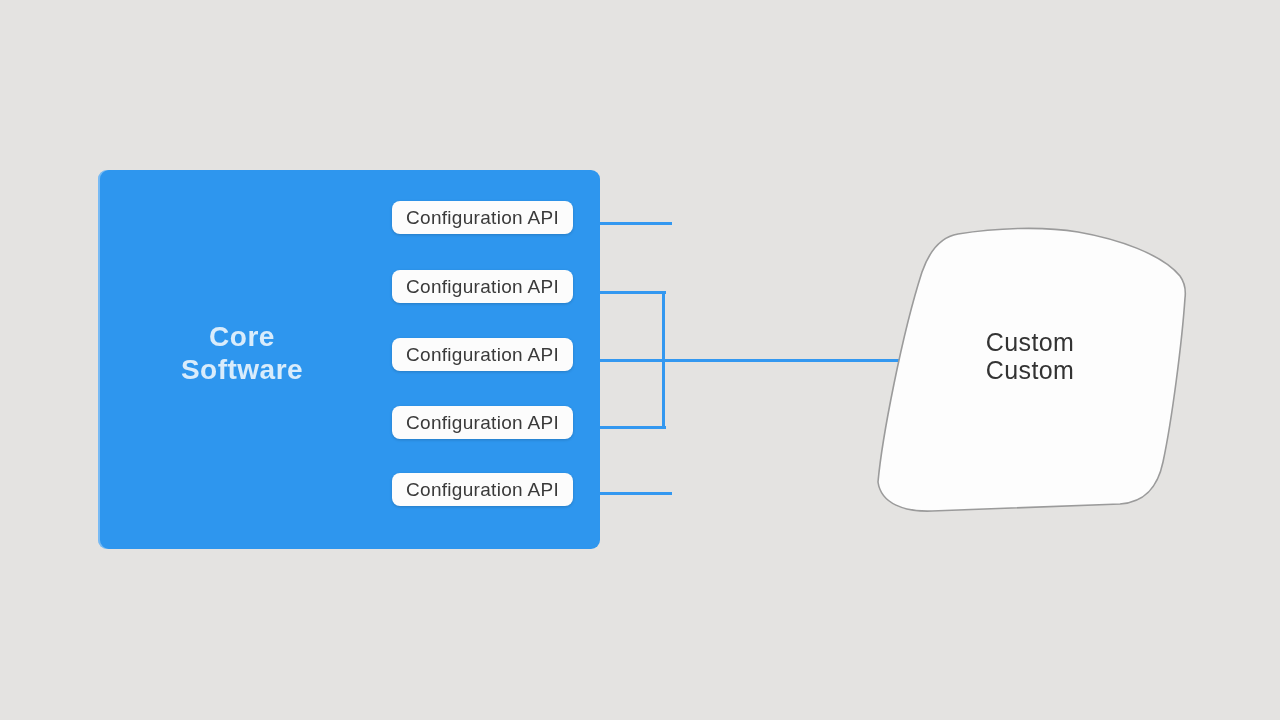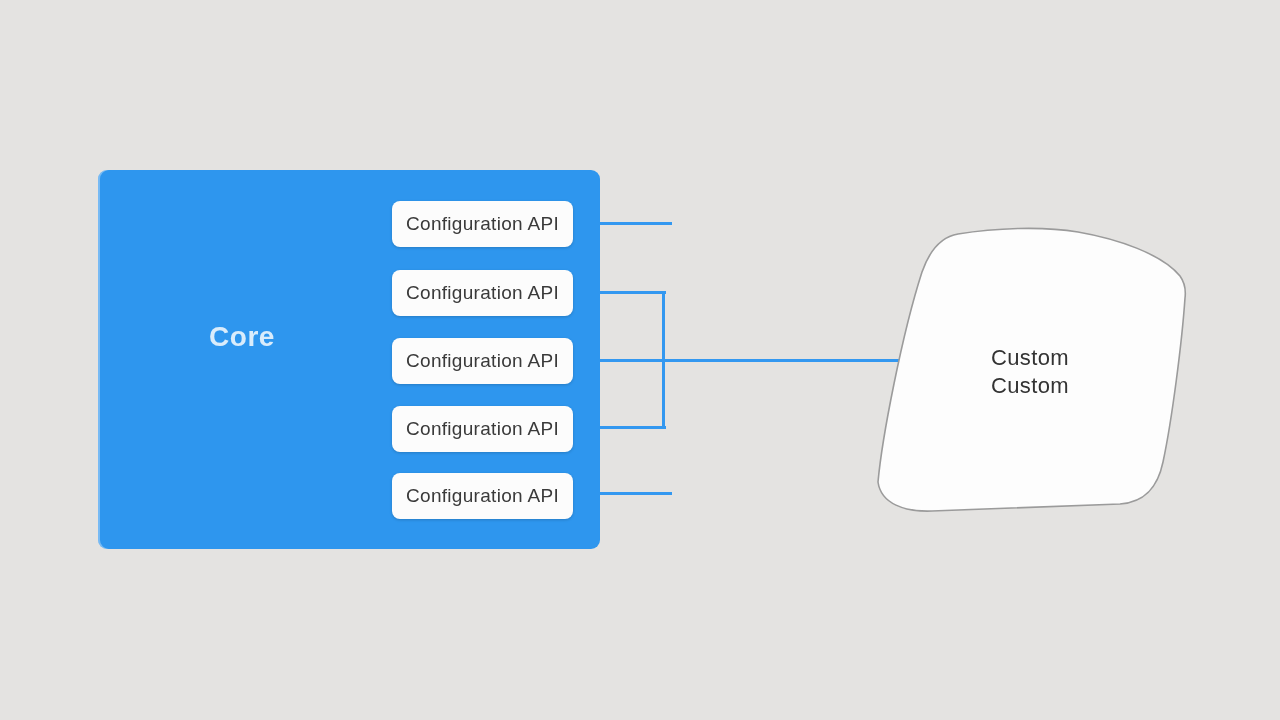--- a/index.html
+++ b/index.html
@@ -36,21 +36,21 @@
     font-weight: 700;
     line-height: 33px;
     letter-spacing: 0.5px;
   }
 
   
   .api-box {
     position: absolute;
     left: 392px;
     width: 181px;
-    height: 46px;
+    height: 33px;
     background: #fcfcfc;
     border-radius: 8px;
     box-shadow: 0 1px 3px rgba(0,0,0,0.18);
     display: flex;
     align-items: center;
     justify-content: center;
   }
   .api-box-1 { top: 201px; }
   .api-box-2 { top: 270px; }
   .api-box-3 { top: 338px; }
@@ -85,38 +85,39 @@
     position: absolute;
     left: 0; top: 0;
     width: 1280px;
     height: 720px;
     pointer-events: none;
   }
 
   .module-label {
     position: absolute;
     left: 930px;
-    top: 344px;
+    top: 328px;
     width: 200px;
     text-align: center;
     color: #333333;
-    font-size: 22px;
+    font-size: 25px;
     line-height: 28px;
     letter-spacing: 0.4px;
   }
 </style>
 </head>
 <body>
 
 <div class="canvas">
 
   <div class="core-box"></div>
 
   <div class="core-label">
     <div>Core</div>
+    <div>Software</div>
   </div>
 
   <div class="api-box api-box-1">
     <span class="api-label">Configuration API</span>
   </div>
   <div class="api-box api-box-2">
     <span class="api-label">Configuration API</span>
   </div>
   <div class="api-box api-box-3">
     <span class="api-label">Configuration API</span>

